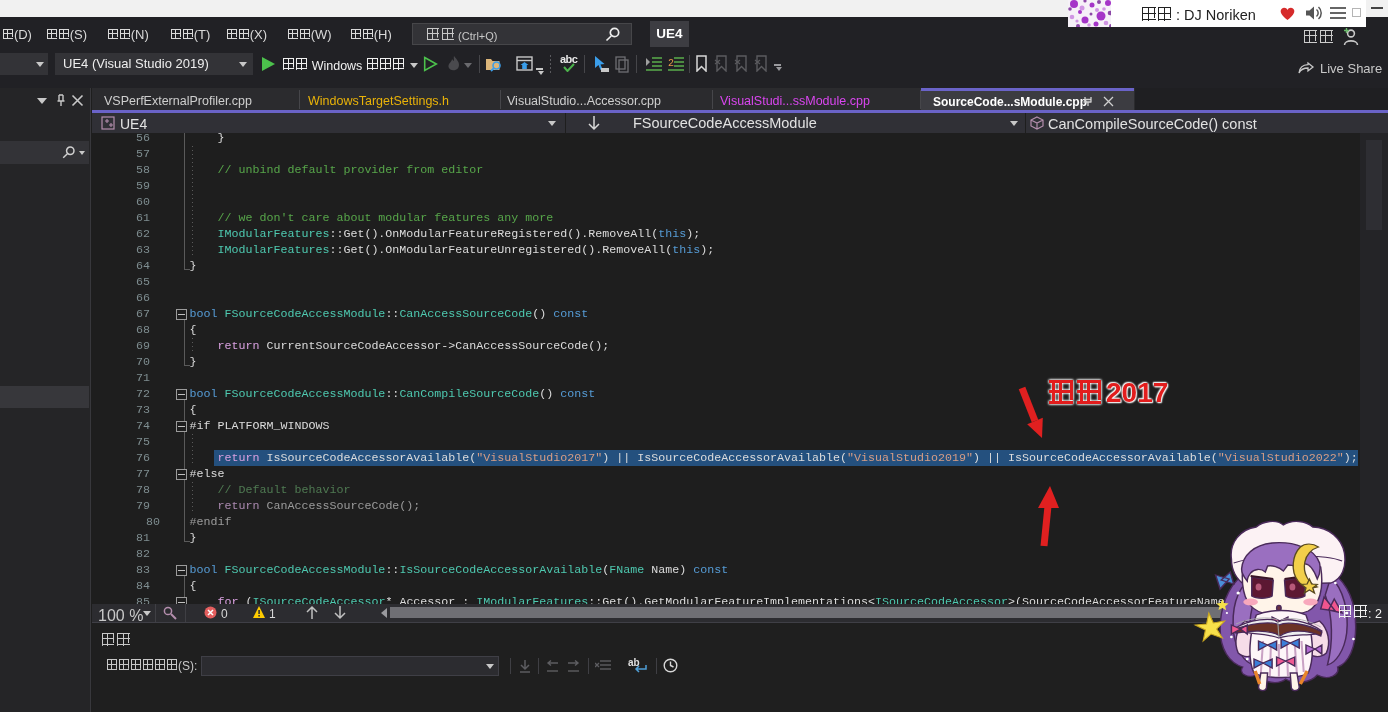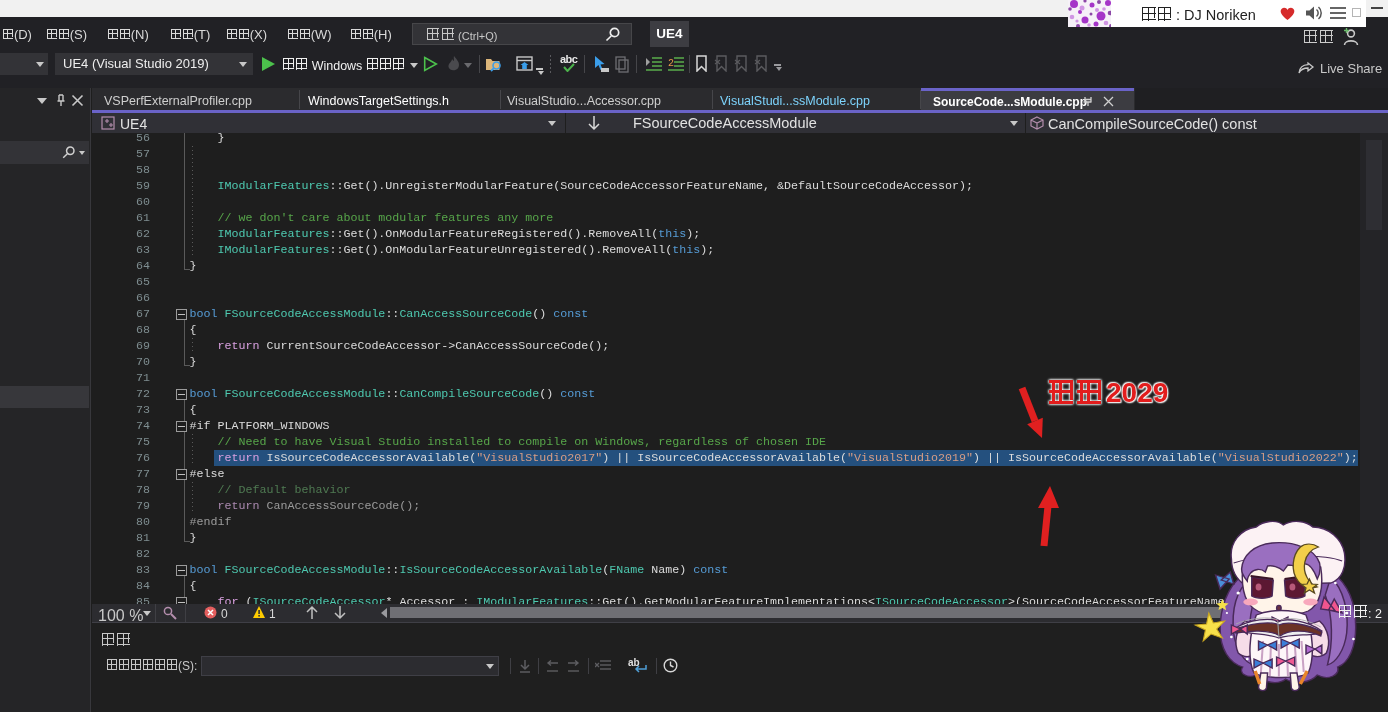--- a/index.html
+++ b/index.html
@@ -138,25 +138,25 @@
 <svg class="abs" style="left:61px;top:145px" width="15" height="15" viewBox="0 0 17 17">
     <circle cx="10.5" cy="6.5" r="4.2" fill="none" stroke="#d0d0d0" stroke-width="1.7"></circle>
     <line x1="7.2" y1="10" x2="2.5" y2="14.5" stroke="#d0d0d0" stroke-width="1.7"></line>
   </svg>
 <div class="abs" style="left:79px;top:151px;width:0;height:0;border:3.5px solid transparent;border-top:4.5px solid #c8c8c8;"></div>
 <div class="abs" style="left:0;top:386px;width:89px;height:22px;background:#37373b;"></div>
 <div class="abs" style="left:92px;top:88px;width:1296px;height:25px;background:#2b2b2e;"></div>
 <div class="abs" style="left:1135px;top:88px;width:253px;height:25px;background:#1f1f22;"></div>
 <div class="abs" style="left:104px;top:94px;color:#cfcfcf;font-size:12.5px;">VSPerfExternalProfiler.cpp</div>
 <div class="abs" style="left:299px;top:90px;width:1px;height:19px;background:#46464a;"></div>
-<div class="abs" style="left:308px;top:94px;color:#ffffff;font-size:12.5px;">WindowsTargetSettings.h</div>
+<div class="abs" style="left:308px;top:94px;color:#eab308;font-size:12.5px;">WindowsTargetSettings.h</div>
 <div class="abs" style="left:500px;top:90px;width:1px;height:19px;background:#46464a;"></div>
 <div class="abs" style="left:507px;top:94px;color:#cfcfcf;font-size:12.5px;">VisualStudio...Accessor.cpp</div>
 <div class="abs" style="left:712px;top:90px;width:1px;height:19px;background:#46464a;"></div>
-<div class="abs" style="left:720px;top:94px;color:#7dd3fc;font-size:12.5px;">VisualStudi...ssModule.cpp</div>
+<div class="abs" style="left:720px;top:94px;color:#d946ef;font-size:12.5px;">VisualStudi...ssModule.cpp</div>
 <div class="abs" style="left:920px;top:90px;width:1px;height:19px;background:#46464a;"></div>
 <div class="abs" style="left:921px;top:88px;width:213px;height:25px;background:#3c3c41;border-top:3px solid #6a63c8;box-sizing:border-box;"></div>
 <div class="abs" style="left:933px;top:95px;color:#ffffff;font-weight:bold;font-size:12px;">SourceCode...sModule.cpp</div>
 <svg class="abs" style="left:1082px;top:95px" width="13" height="13" viewBox="0 0 13 13">
     <g stroke="#d0d0d0" stroke-width="1.3" fill="none">
       <path d="M3 2 v5 M3 4.5 h6 M9 2 v5 M9.5 7 h-8 M6 7 v4"></path>
     </g>
   </svg>
 <svg class="abs" style="left:1103px;top:96px" width="11" height="11" viewBox="0 0 11 11">
     <path d="M1 1 L10 10 M10 1 L1 10" stroke="#d0d0d0" stroke-width="1.3"></path>
@@ -199,22 +199,22 @@
     <div class="fold" style="left:176px;top:309px;"></div>
     <div class="fold" style="left:176px;top:389px;"></div>
     <div class="fold" style="left:176px;top:421px;"></div>
     <div class="fold" style="left:176px;top:469px;"></div>
     <div class="fold" style="left:176px;top:565px;"></div>
     <div class="fold" style="left:176px;top:597px;"></div>
     <div class="ln" style="left:118px;top:130px;text-align:right;">56</div>
     <div class="mono abs" style="left:189.5px;top:130px;color:#dcdcdc;">    }</div>
     <div class="ln" style="left:118px;top:146px;">57</div>
     <div class="ln" style="left:118px;top:162px;">58</div>
+    <div class="mono abs" style="left:189.5px;top:162px;color:#dcdcdc;">    <span class="c">// unbind default provider from editor</span></div>
     <div class="ln" style="left:118px;top:178px;">59</div>
-    <div class="mono abs" style="left:189.5px;top:178px;color:#dcdcdc;">    <span class="t">IModularFeatures</span>::Get().UnregisterModularFeature(SourceCodeAccessorFeatureName, &amp;DefaultSourceCodeAccessor);</div>
     <div class="ln" style="left:118px;top:194px;">60</div>
     <div class="ln" style="left:118px;top:210px;">61</div>
     <div class="mono abs" style="left:189.5px;top:210px;color:#dcdcdc;">    <span class="c">// we don't care about modular features any more</span></div>
     <div class="ln" style="left:118px;top:226px;">62</div>
     <div class="mono abs" style="left:189.5px;top:226px;color:#dcdcdc;">    <span class="t">IModularFeatures</span>::Get().OnModularFeatureRegistered().RemoveAll(<span class="k">this</span>);</div>
     <div class="ln" style="left:118px;top:242px;">63</div>
     <div class="mono abs" style="left:189.5px;top:242px;color:#dcdcdc;">    <span class="t">IModularFeatures</span>::Get().OnModularFeatureUnregistered().RemoveAll(<span class="k">this</span>);</div>
     <div class="ln" style="left:118px;top:258px;">64</div>
     <div class="mono abs" style="left:189.5px;top:258px;color:#dcdcdc;">}</div>
     <div class="ln" style="left:118px;top:274px;">65</div>
@@ -228,30 +228,29 @@
     <div class="ln" style="left:118px;top:354px;">70</div>
     <div class="mono abs" style="left:189.5px;top:354px;color:#dcdcdc;">}</div>
     <div class="ln" style="left:118px;top:370px;">71</div>
     <div class="ln" style="left:118px;top:386px;">72</div>
     <div class="mono abs" style="left:189.5px;top:386px;color:#dcdcdc;"><span class="k">bool</span> <span class="t">FSourceCodeAccessModule</span>::<span class="t">CanCompileSourceCode</span>() <span class="k">const</span></div>
     <div class="ln" style="left:118px;top:402px;">73</div>
     <div class="mono abs" style="left:189.5px;top:402px;color:#dcdcdc;">{</div>
     <div class="ln" style="left:118px;top:418px;">74</div>
     <div class="mono abs" style="left:189.5px;top:418px;color:#dcdcdc;">#if PLATFORM_WINDOWS</div>
     <div class="ln" style="left:118px;top:434px;">75</div>
-    <div class="mono abs" style="left:189.5px;top:434px;color:#dcdcdc;">    <span class="c">// Need to have Visual Studio installed to compile on Windows, regardless of chosen IDE</span></div>
     <div class="ln" style="left:118px;top:450px;">76</div>
     <div class="mono abs" style="left:189.5px;top:450px;color:#dcdcdc;">    <span class="m">return</span> IsSourceCodeAccessorAvailable(<span class="s">"VisualStudio2017"</span>) || IsSourceCodeAccessorAvailable(<span class="s">"VisualStudio2019"</span>) || IsSourceCodeAccessorAvailable(<span class="s">"VisualStudio2022"</span>);</div>
     <div class="ln" style="left:118px;top:466px;">77</div>
     <div class="mono abs" style="left:189.5px;top:466px;color:#dcdcdc;">#else</div>
     <div class="ln" style="left:118px;top:482px;">78</div>
     <div class="mono abs" style="left:189.5px;top:482px;color:#dcdcdc;">    <span class="cdim">// Default behavior</span></div>
     <div class="ln" style="left:118px;top:498px;">79</div>
     <div class="mono abs" style="left:189.5px;top:498px;color:#dcdcdc;">    <span class="mdim">return</span><span class="dim"> CanAccessSourceCode();</span></div>
-    <div class="ln" style="left:118px;top:514px;">80</div>
+    <div class="ln" style="left:128px;top:514px;">80</div>
     <div class="mono abs" style="left:189.5px;top:514px;color:#dcdcdc;"><span class="dim">#endif</span></div>
     <div class="ln" style="left:118px;top:530px;">81</div>
     <div class="mono abs" style="left:189.5px;top:530px;color:#dcdcdc;">}</div>
     <div class="ln" style="left:118px;top:546px;">82</div>
     <div class="ln" style="left:118px;top:562px;">83</div>
     <div class="mono abs" style="left:189.5px;top:562px;color:#dcdcdc;"><span class="k">bool</span> <span class="t">FSourceCodeAccessModule</span>::<span class="t">IsSourceCodeAccessorAvailable</span>(<span class="t">FName</span> Name) <span class="k">const</span></div>
     <div class="ln" style="left:118px;top:578px;">84</div>
     <div class="mono abs" style="left:189.5px;top:578px;color:#dcdcdc;">{</div>
     <div class="ln" style="left:118px;top:594px;">85</div>
     <div class="mono abs" style="left:189.5px;top:594px;color:#dcdcdc;">    <span class="m">for</span> (<span class="t">ISourceCodeAccessor</span>* Accessor : <span class="t">IModularFeatures</span>::Get().GetModularFeatureImplementations&lt;<span class="t">ISourceCodeAccessor</span>&gt;(SourceCodeAccessorFeatureName)</div>
@@ -366,21 +365,21 @@
 <svg class="abs" style="left:1330px;top:6px" width="16" height="14" viewBox="0 0 16 14">
     <g stroke="#555" stroke-width="1.8">
       <line x1="0" y1="2" x2="16" y2="2"></line>
       <line x1="0" y1="7" x2="16" y2="7"></line>
       <line x1="0" y1="12" x2="16" y2="12"></line>
     </g>
   </svg>
 <div class="abs" style="left:1352px;top:8px;width:9px;height:9px;border:1.5px solid #b5b5b5;box-sizing:border-box;"></div>
 <div class="abs" style="left:1049px;top:380px;width:24px;height:24px;filter:drop-shadow(0 0 1px #fff) drop-shadow(0 0 1px #fff);background:linear-gradient(#e21d1d,#e21d1d) 0 0/100% 3.2px no-repeat,linear-gradient(#e21d1d,#e21d1d) 0 46%/100% 3.2px no-repeat,linear-gradient(#e21d1d,#e21d1d) 0 100%/100% 3.2px no-repeat,linear-gradient(#e21d1d,#e21d1d) 50% 0/3.2px 100% no-repeat,linear-gradient(#e21d1d,#e21d1d) 14% 0/3.2px 100% no-repeat,linear-gradient(#e21d1d,#e21d1d) 100% 20%/3.2px 80% no-repeat;"></div>
 <div class="abs" style="left:1077px;top:380px;width:24px;height:24px;filter:drop-shadow(0 0 1px #fff) drop-shadow(0 0 1px #fff);background:linear-gradient(#e21d1d,#e21d1d) 0 0/100% 3.2px no-repeat,linear-gradient(#e21d1d,#e21d1d) 0 46%/100% 3.2px no-repeat,linear-gradient(#e21d1d,#e21d1d) 0 100%/100% 3.2px no-repeat,linear-gradient(#e21d1d,#e21d1d) 50% 0/3.2px 100% no-repeat,linear-gradient(#e21d1d,#e21d1d) 14% 0/3.2px 100% no-repeat,linear-gradient(#e21d1d,#e21d1d) 100% 20%/3.2px 80% no-repeat;"></div>
-<div class="abs" style="left:1106px;top:377px;font-weight:bold;font-size:28px;color:#e21d1d;text-shadow:0 0 2px #fff,0 0 2px #fff,1px 1px 1.5px #fff,-1px -1px 1.5px #fff;">2029</div>
+<div class="abs" style="left:1106px;top:377px;font-weight:bold;font-size:28px;color:#e21d1d;text-shadow:0 0 2px #fff,0 0 2px #fff,1px 1px 1.5px #fff,-1px -1px 1.5px #fff;">2017</div>
 <svg class="abs" style="left:1012px;top:384px" width="40" height="60" viewBox="0 0 40 60">
     <line x1="10" y1="4" x2="23" y2="37" stroke="#e02020" stroke-width="7"></line>
     <path d="M30 54 L15.2 40.2 L30.8 33.8 Z" fill="#e02020"></path>
   </svg>
 <svg class="abs" style="left:1028px;top:484px" width="36" height="66" viewBox="0 0 36 66">
     <line x1="16" y1="62" x2="20" y2="22" stroke="#e02020" stroke-width="7"></line>
     <path d="M10 24 L22 2 L31 24 Z" fill="#e02020"></path>
   </svg>
 <div class="abs" style="left:1193px;top:517px;width:180px;height:180px;transform:scale(1.13,1.0);transform-origin:0 0;"><svg width="180" height="180" viewBox="0 0 180 180">
 <g stroke="#4a2a5a" stroke-width="1.3">

